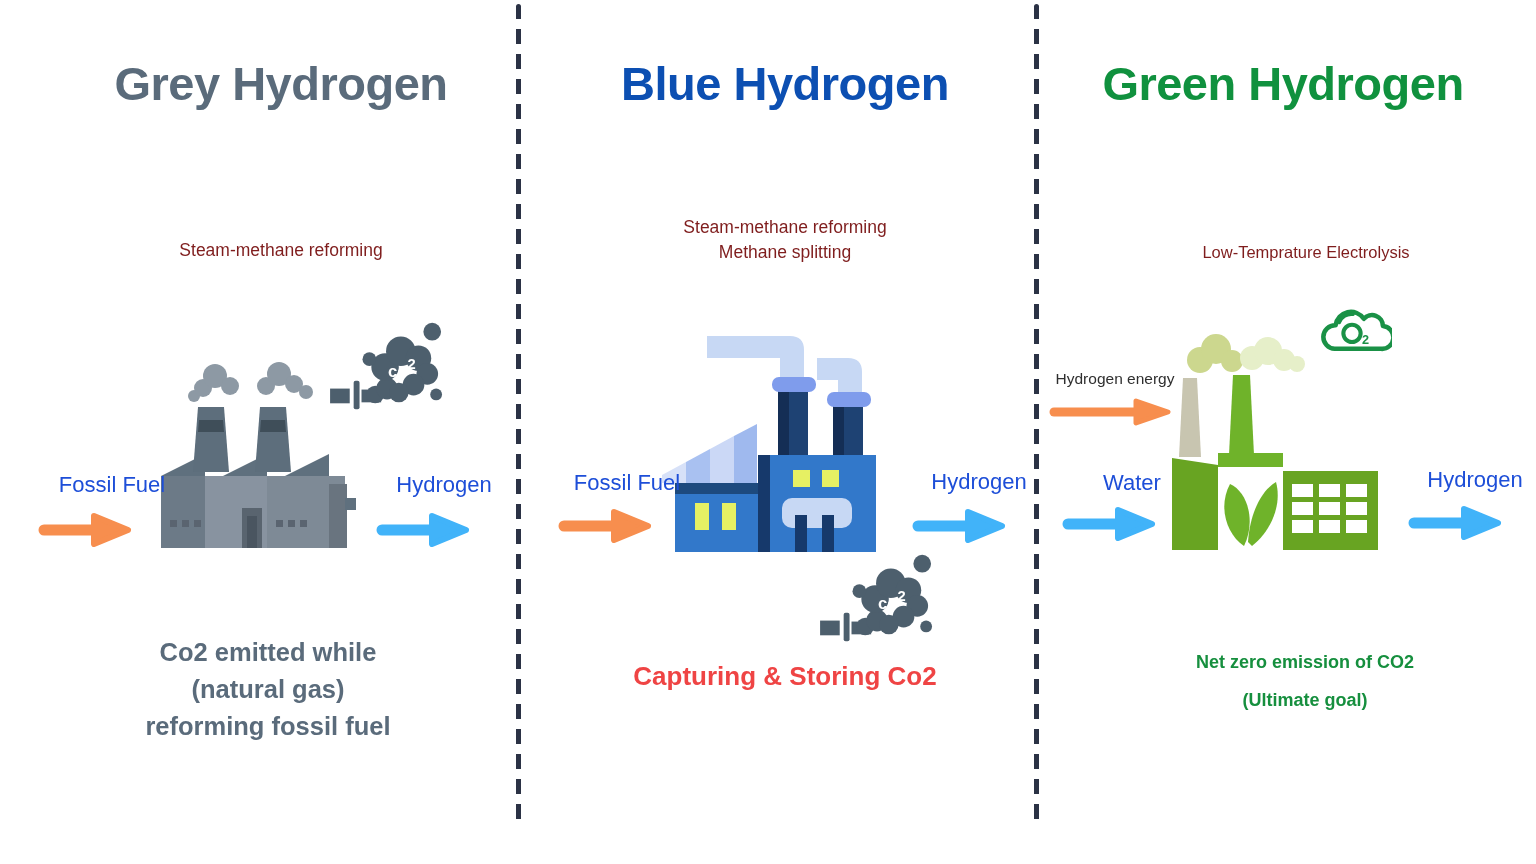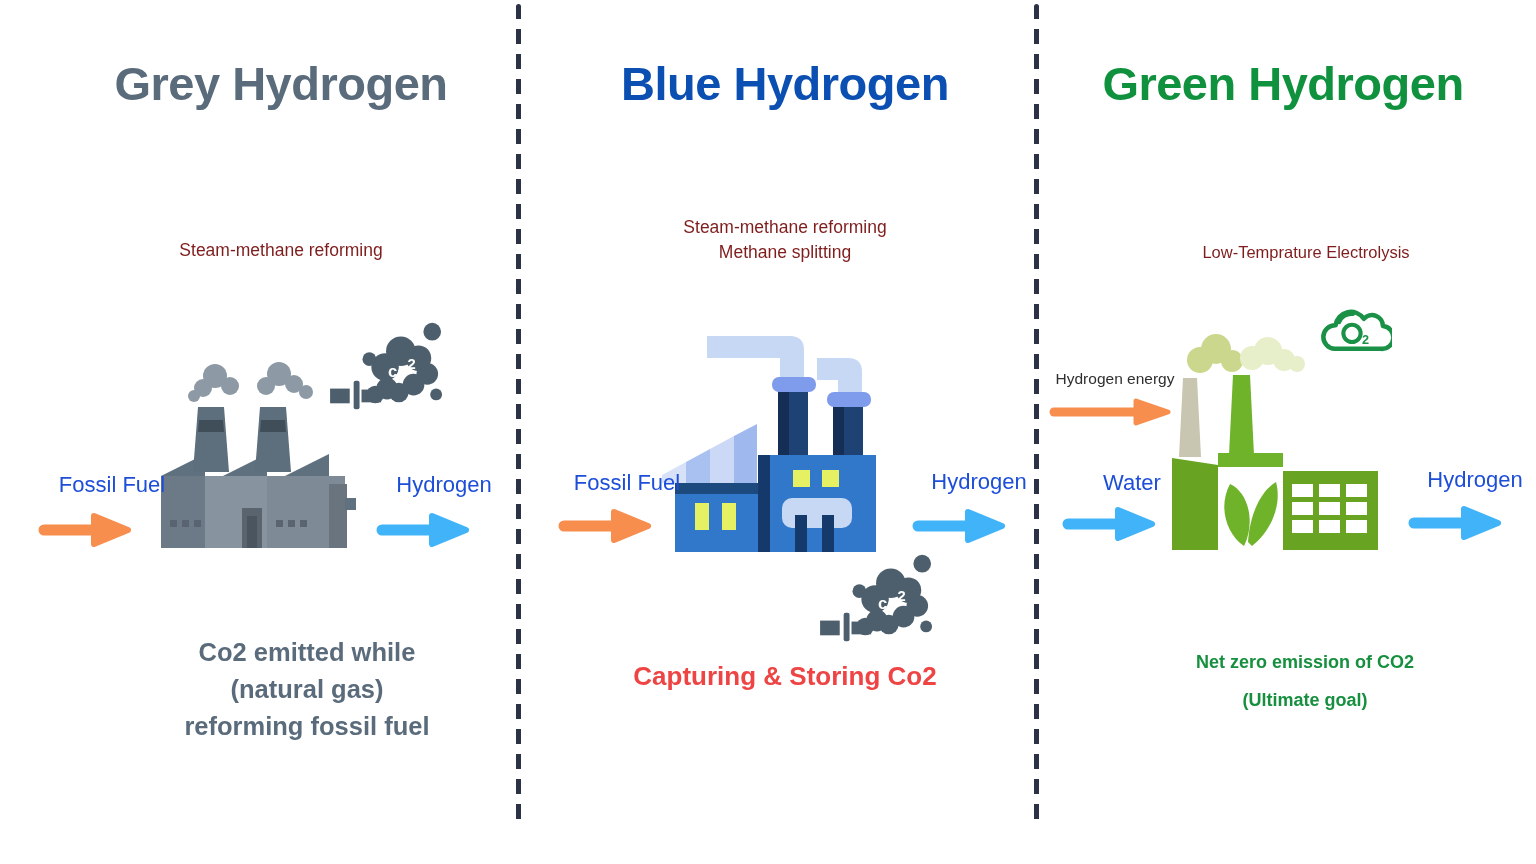--- a/index.html
+++ b/index.html
@@ -13,21 +13,21 @@
   }
   .center-abs{position:absolute;transform:translateX(-50%);white-space:nowrap;}
   .title{font-weight:800;font-size:47px;letter-spacing:-0.5px;}
   .title.grey{color:#5a6b7b;}
   .title.blue{color:#0c4fb2;}
   .title.green{color:#10913e;}
   .subtitle{font-size:17.5px;color:#7f1d1d;text-align:center;line-height:25px;}
   .io-label{font-size:22px;color:#1d4ed8;margin-left:24px;}
   .small-label{font-size:15.5px;color:#2f2f2f;}
   .caption{font-weight:800;text-align:center;}
-  .caption.grey{color:#5a6b7b;font-size:25.5px;line-height:37px;margin-left:39px;}
+  .caption.grey{color:#5a6b7b;font-size:25.5px;line-height:37px;}
   .caption.blue{color:#ef4444;font-size:26px;}
   .caption.green{color:#168f3e;font-size:18px;line-height:38px;}
   svg{display:block;}
 </style>
 </head>
 <body>
 
 <div id="canvas">
 
   <div class="divider" style="left:516px;"></div>

